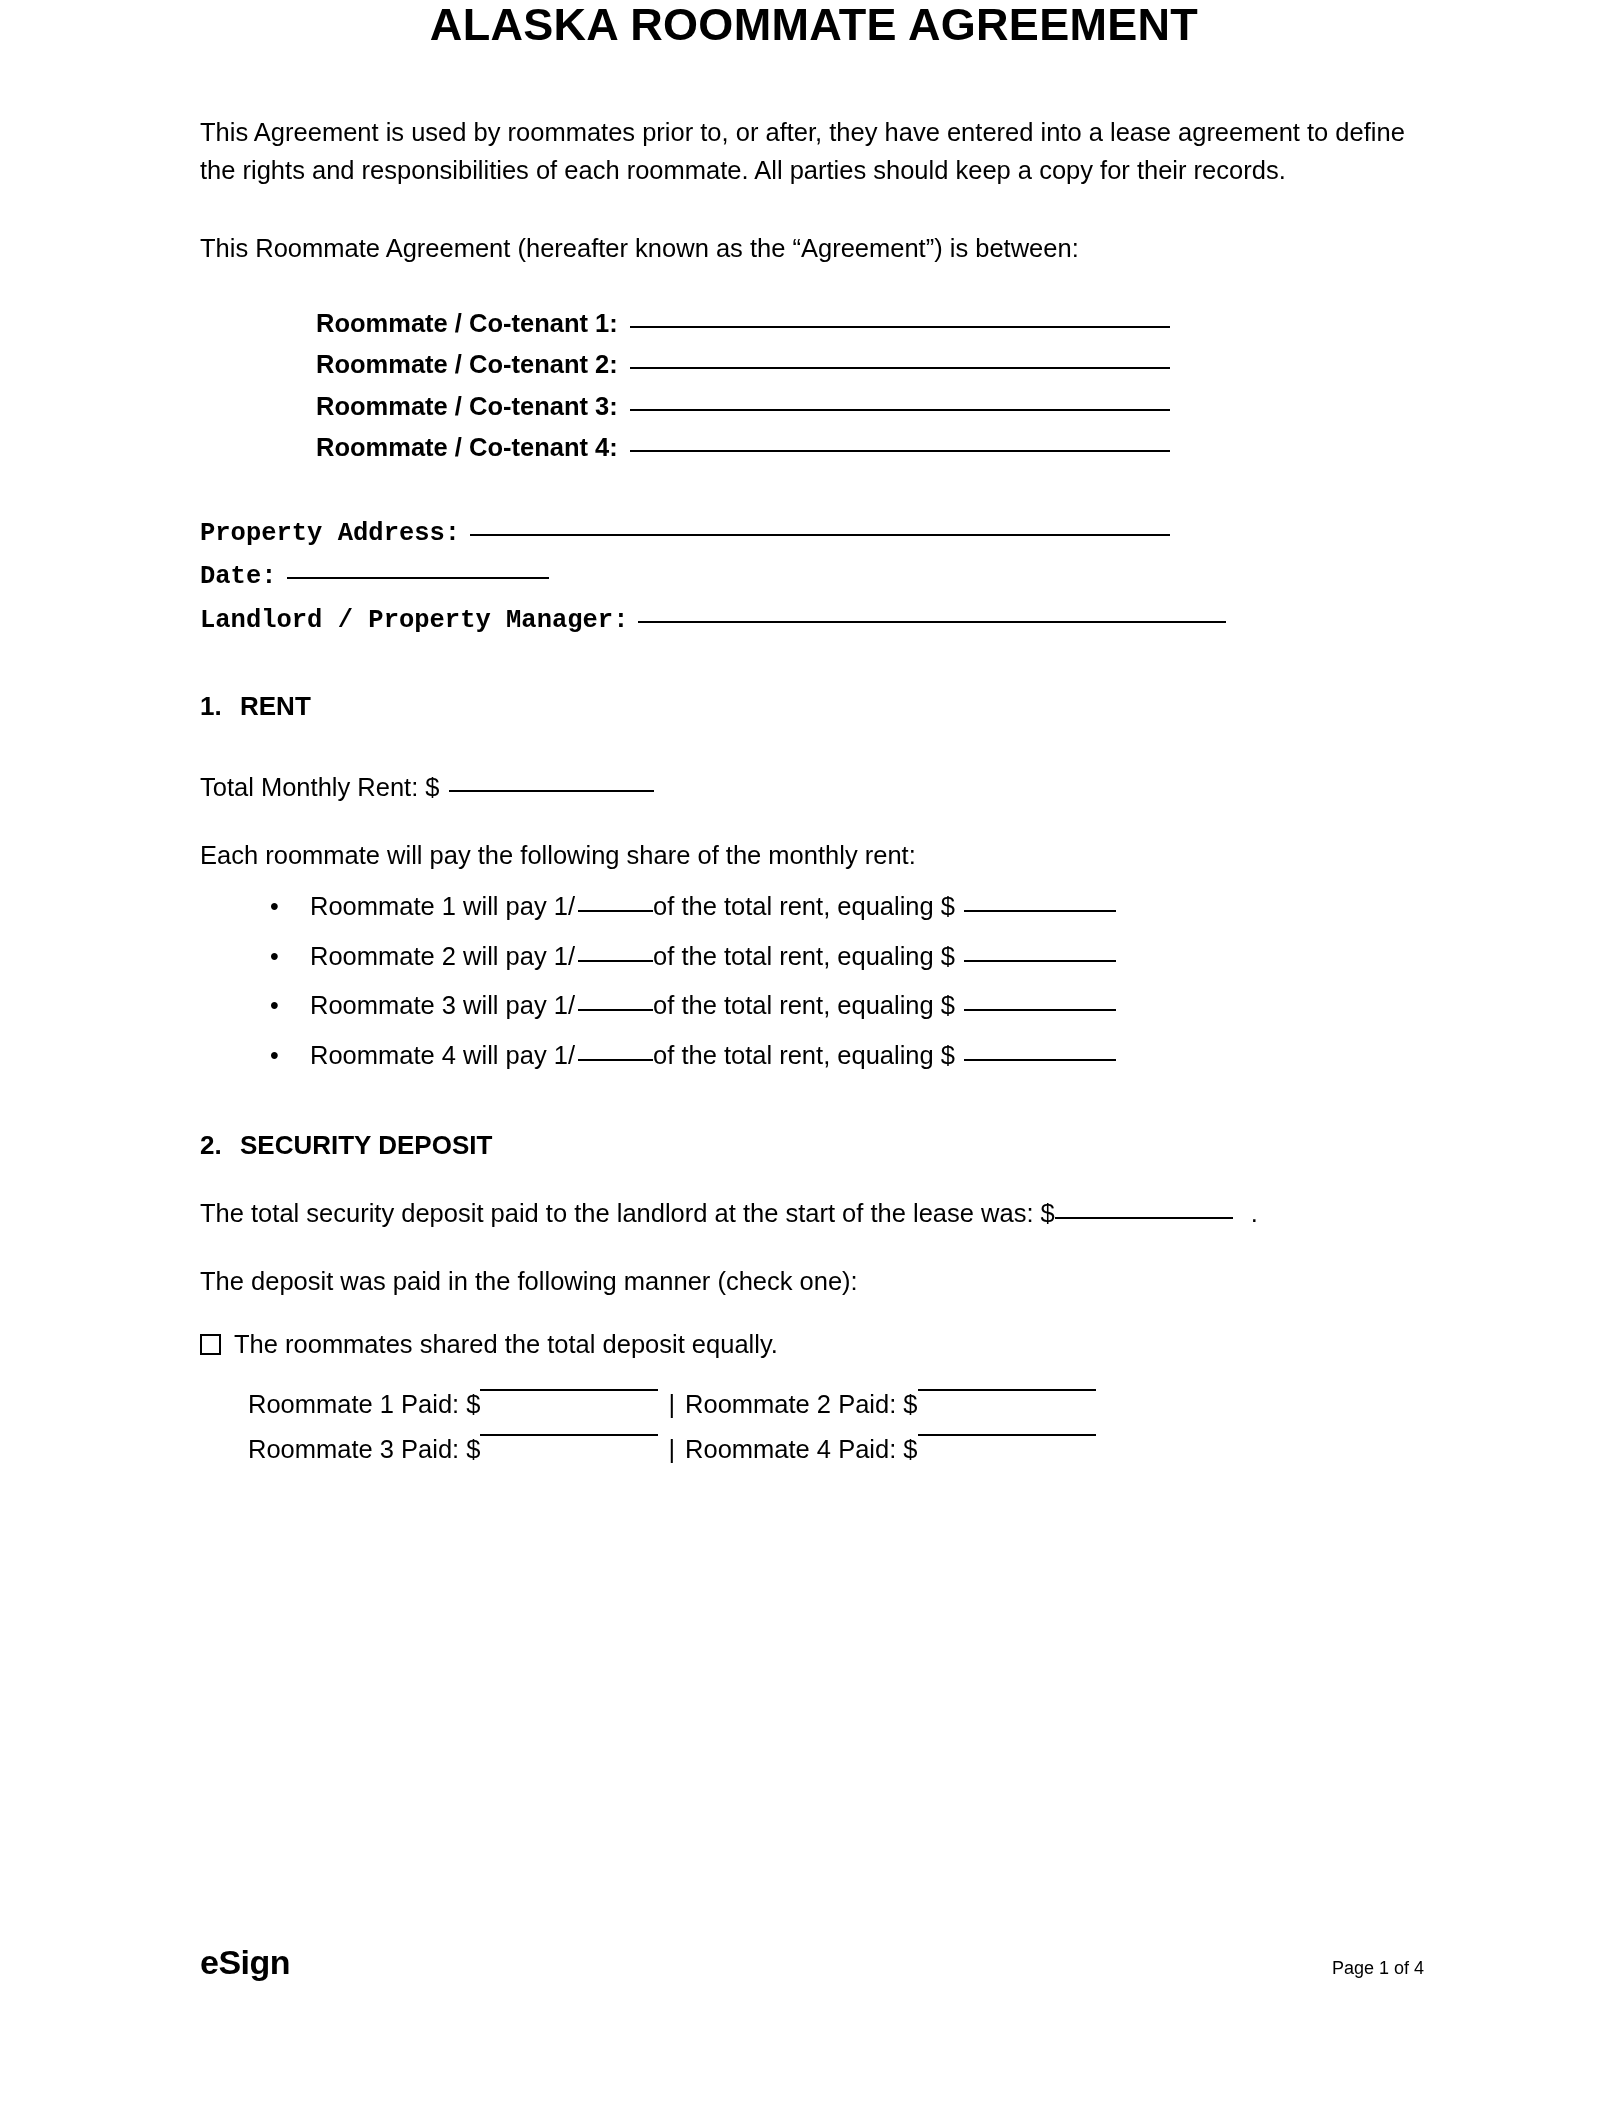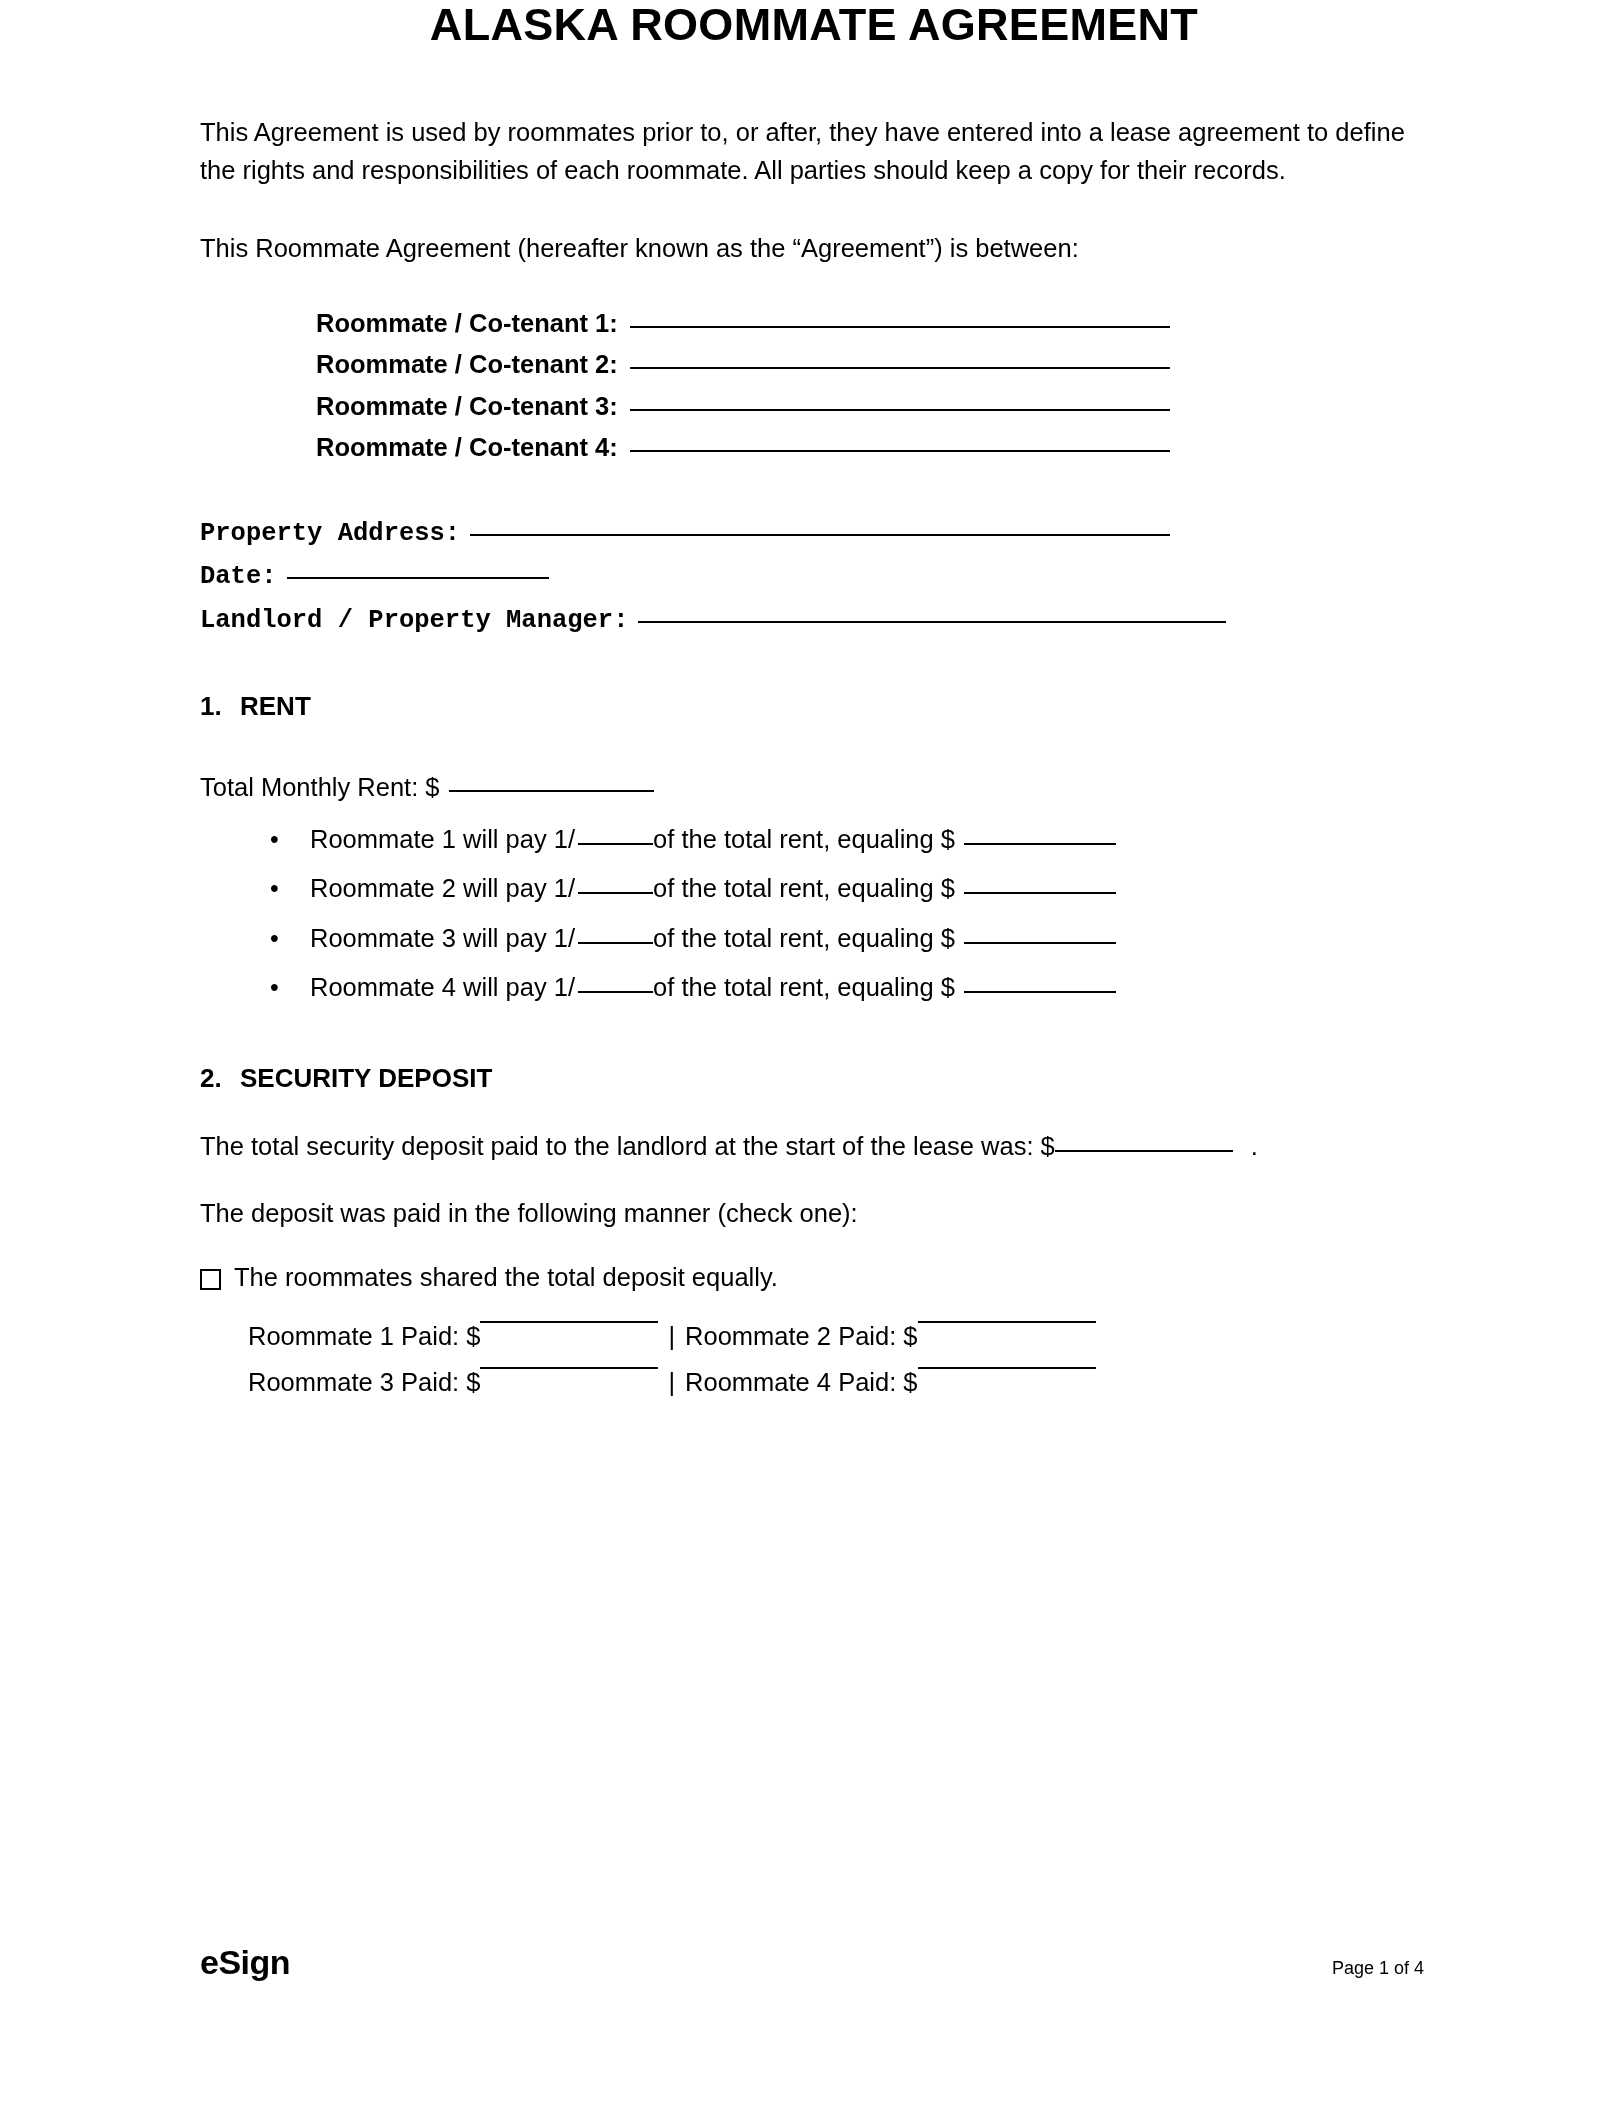--- a/index.html
+++ b/index.html
@@ -139,21 +139,21 @@
   .bullet-amt { width: 152px; margin-left: 9px; position: relative; top: -3px; }
 
   
   .deposit-line { margin-top: 40px; }
   .deposit-fill { width: 178px; position: relative; top: -3px; }
   .deposit-period { margin-left: 18px; }
   .deposit-manner { margin-top: 42px; font-size: 25.5px; line-height: 1.0; }
 
   .check-row {
     display: flex;
-    align-items: center;
+    align-items: flex-start;
     font-size: 25.5px;
     line-height: 1.0;
     margin-top: 38px;
   }
   .checkbox-glyph {
     display: inline-block;
     width: 21px;
     height: 21px;
     border: 2px solid #000;
     flex: 0 0 21px;
@@ -241,20 +241,21 @@
     <div class="section-heading sec1">
       <span class="section-num">1.</span>
       <span>RENT</span>
     </div>
 
     <div class="body-line rent-total">
       <span>Total Monthly Rent: $</span>
       <span class="fill-line rent-total-fill"></span>
     </div>
 
+    <div class="rent-intro">Each roommate will pay the following share of the monthly rent:</div>
 
     <ul class="bullets">
       <li>
         <span class="bullet-dot">•</span>
         <span>Roommate 1 will pay 1/</span>
         <span class="fill-line bullet-frac"></span>
         <span> of the total rent, equaling $</span>
         <span class="fill-line bullet-amt"></span>
       </li>
       <li>

